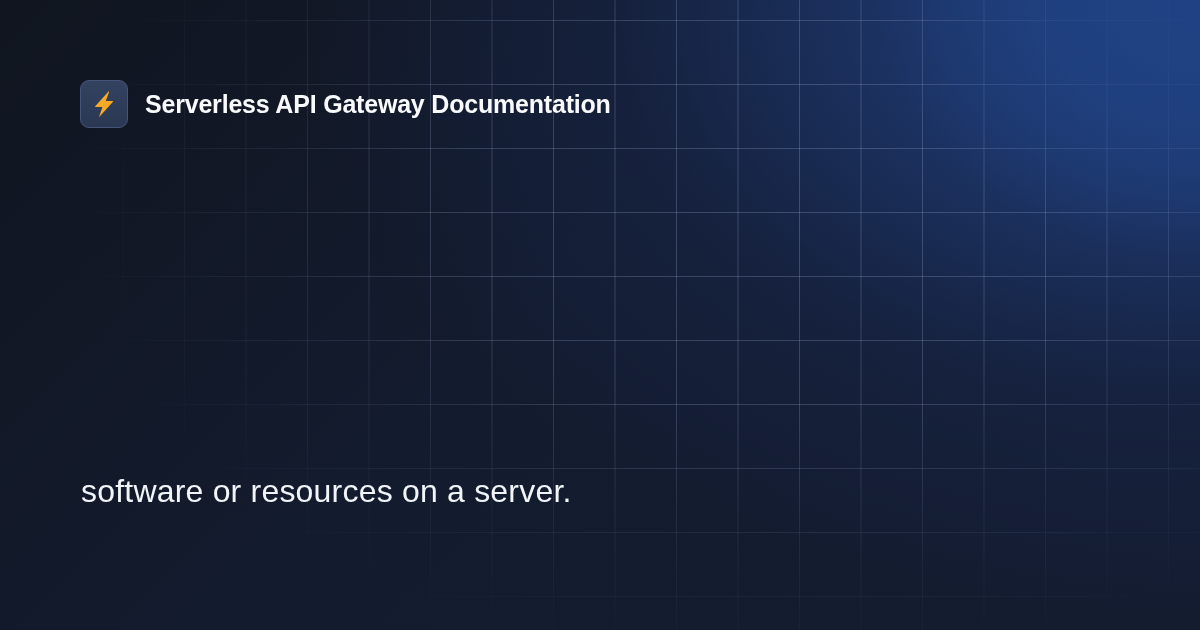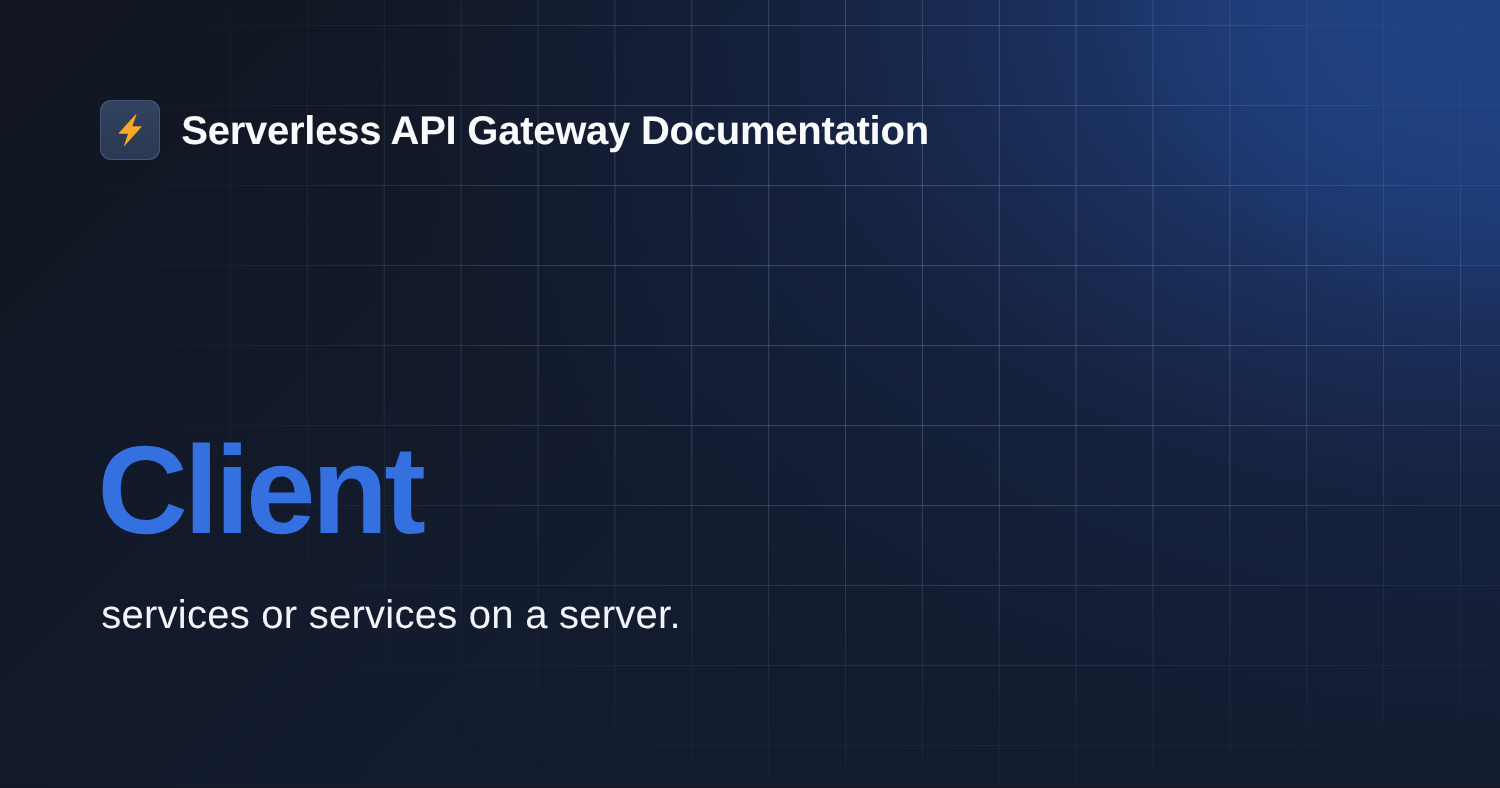--- a/index.html
+++ b/index.html
@@ -59,21 +59,21 @@
     }
     .logo-box svg {
       width: 30px;
       height: 30px;
       display: block;
     }
     .site-title {
       margin-left: 17px;
       color: #f8fafc;
       font-weight: 700;
-      font-size: 32px;
+      font-size: 25px;
       letter-spacing: -0.2px;
       white-space: nowrap;
       line-height: 48px;
     }
     .term {
       position: absolute;
       left: 78px;
       top: 332px;
       color: #3570e0;
       font-weight: 700;
@@ -107,18 +107,17 @@
 
   <div class="header">
     <div class="logo-box">
       <svg viewBox="0 0 30 30" xmlns="http://www.w3.org/2000/svg">
         <path d="M19.5 2.5 L6.2 17.2 Q5.6 18 6.6 18 L13.4 18 L10.2 27.4 Q10 28.2 10.7 27.6 L24 12.8 Q24.6 12 23.6 12 L16.8 12 L20.1 3 Q20.3 2 19.5 2.5 Z" fill="#f7a928"></path>
       </svg>
     </div>
     <div class="site-title">Serverless API Gateway Documentation</div>
   </div>
 
-  <div class="term">Client</div>
 
   <div class="definition">
-    <span>services or services on a server.</span>
+    <span>software or resources on a server.</span>
   </div>
 </div>
 
 </body></html>

